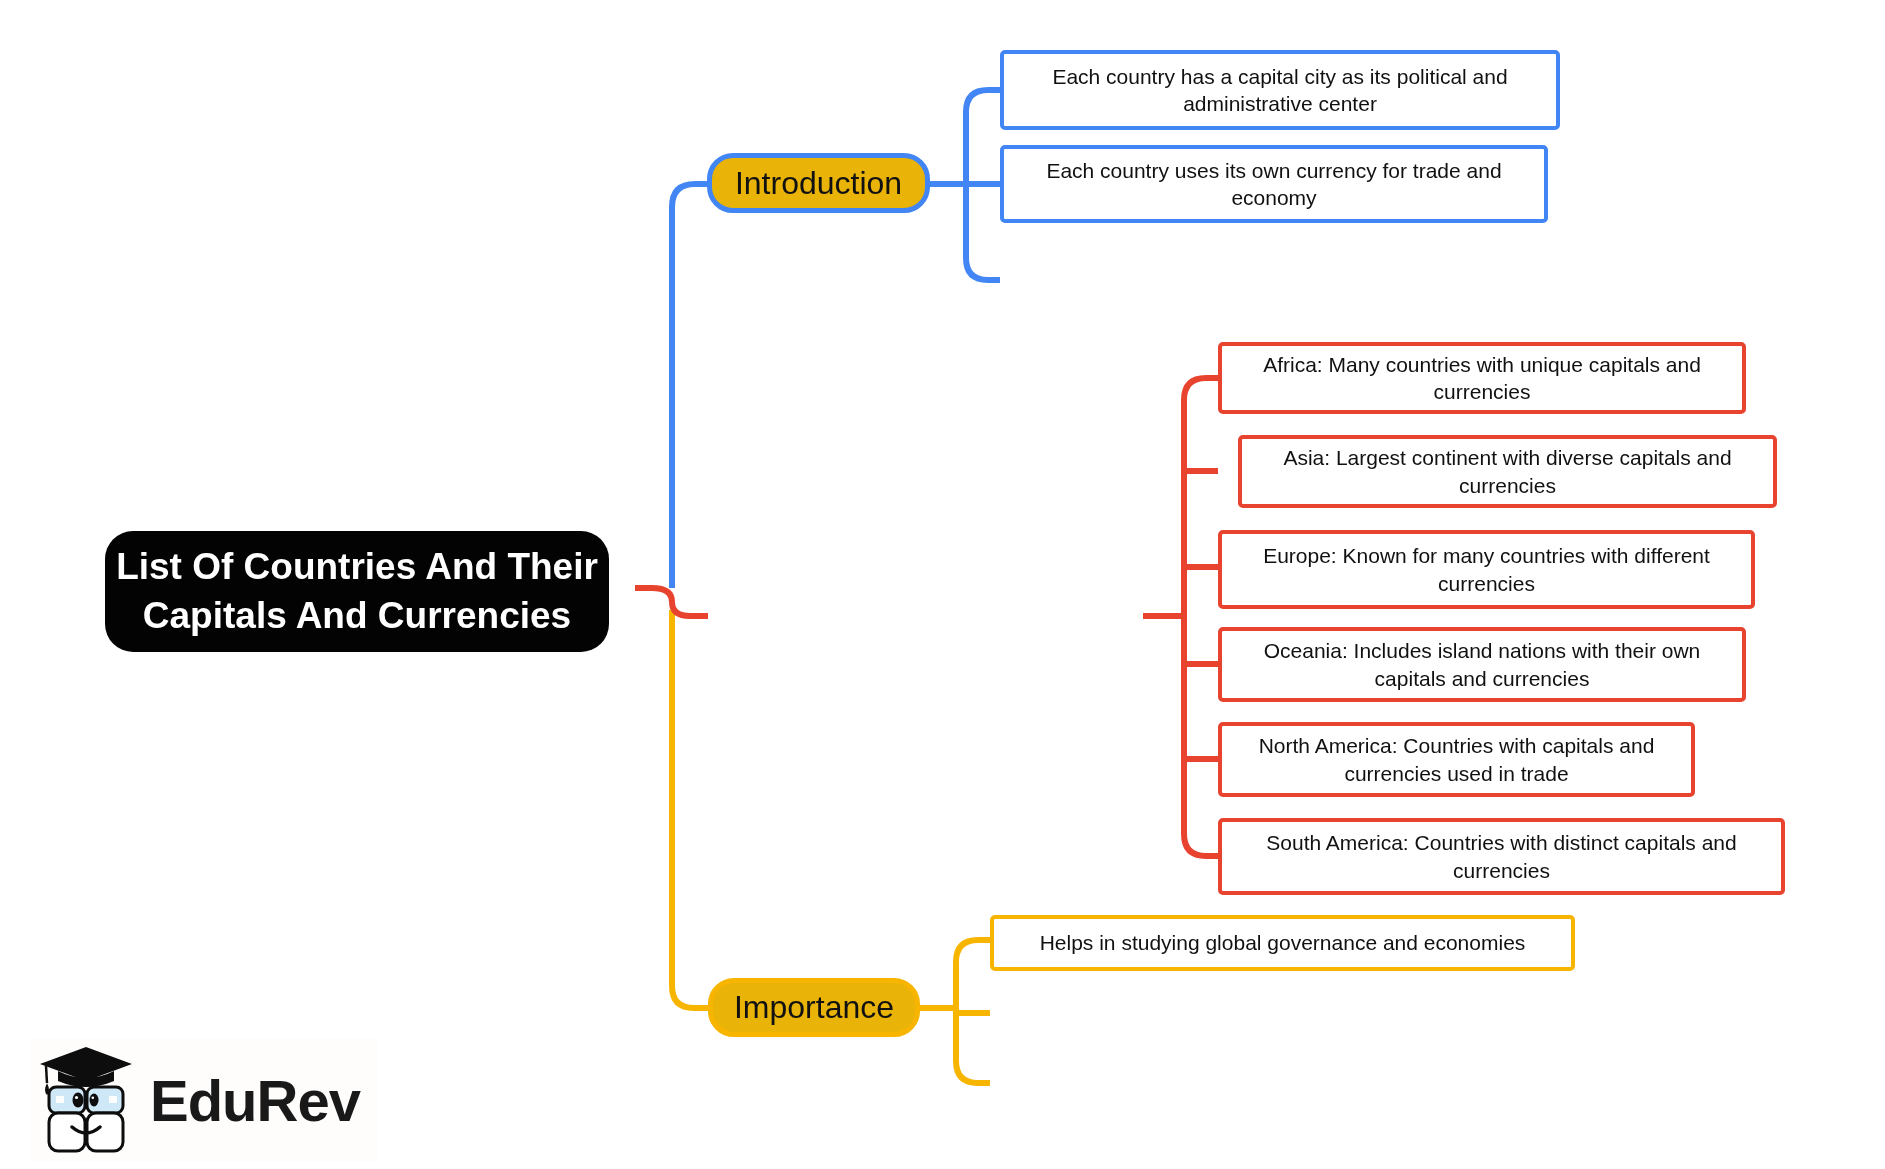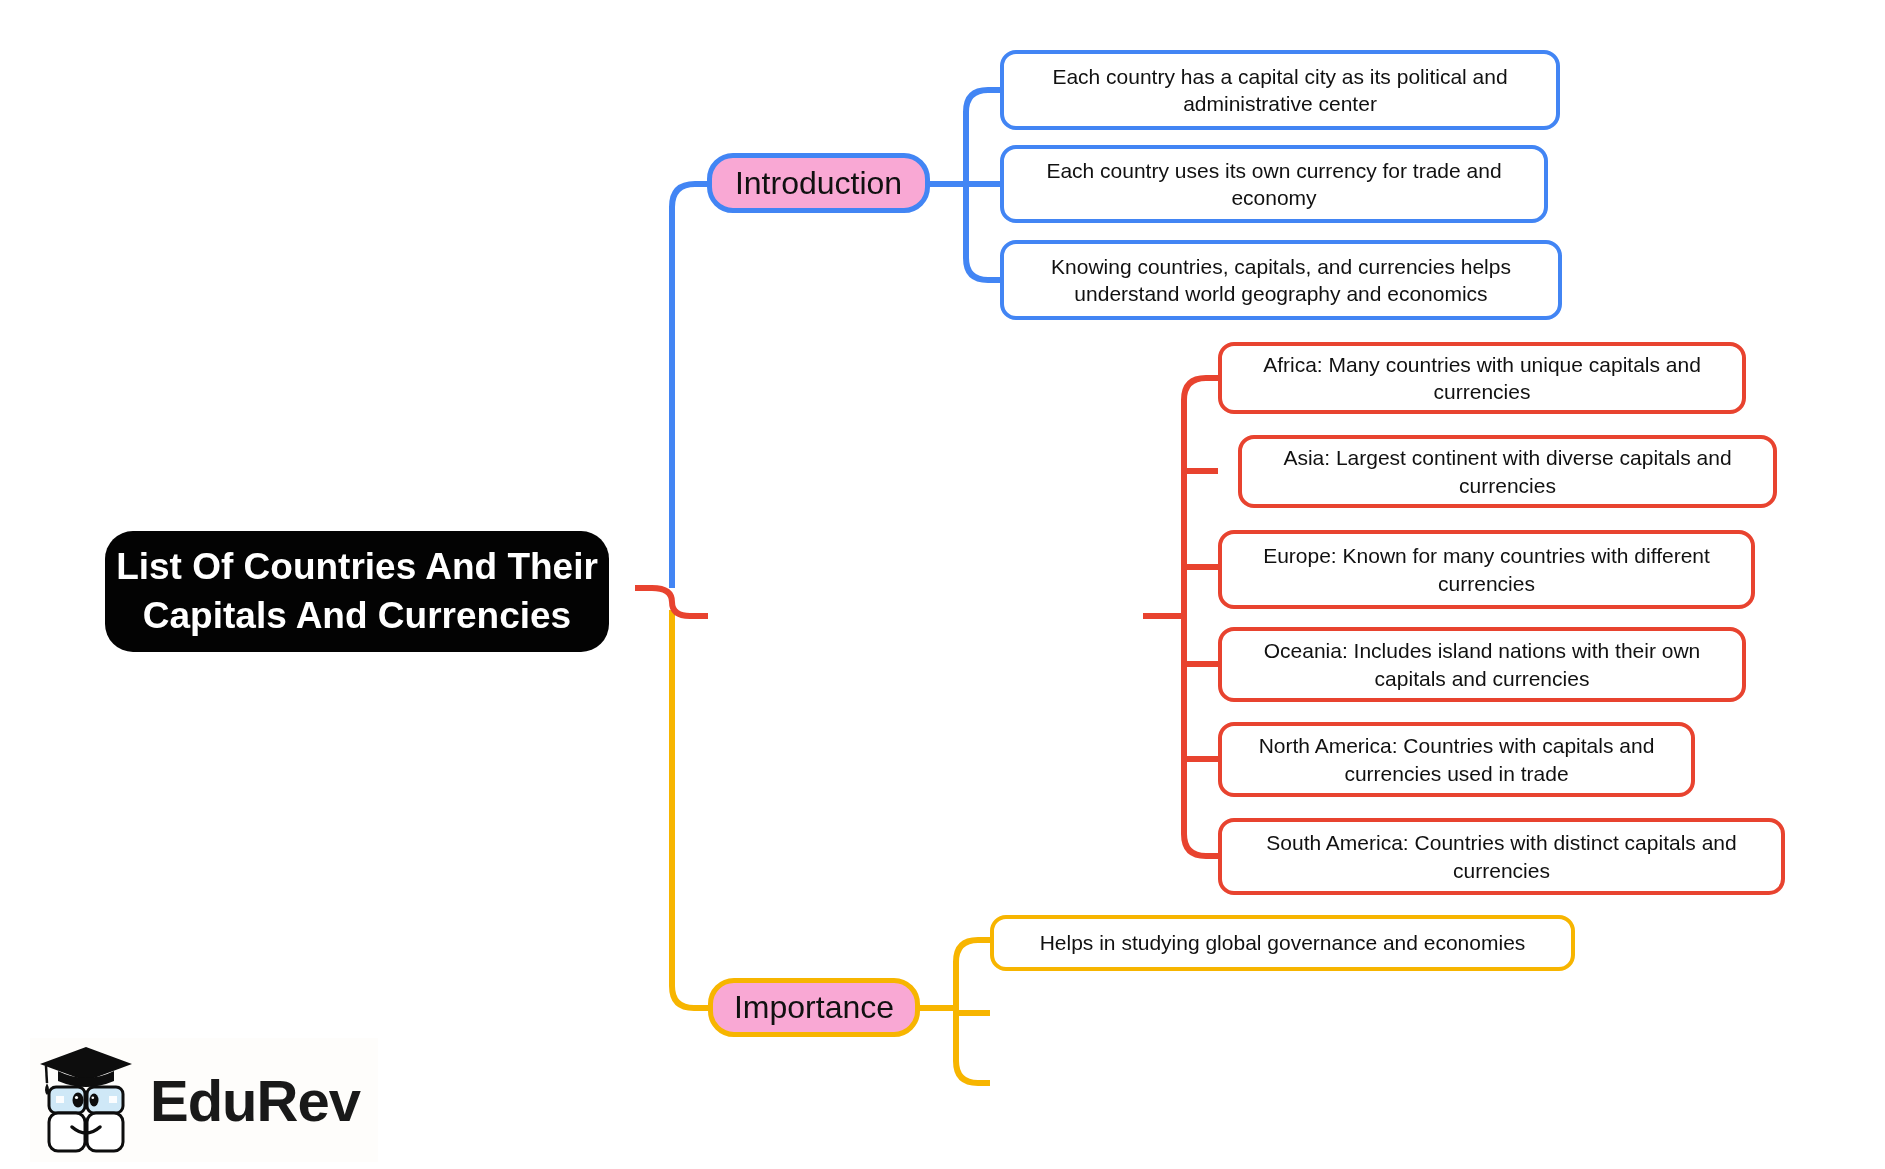--- a/index.html
+++ b/index.html
@@ -9,22 +9,22 @@
   .connectors path{fill:none;stroke-width:6;}
   .stroke-blue{stroke:#4285F4;}
   .stroke-red{stroke:#E8432F;}
   .stroke-yellow{stroke:#F7B500;}
 
   .node{position:absolute;display:flex;align-items:center;justify-content:center;
         text-align:center;background:#ffffff;box-sizing:border-box;color:#111;}
   .root-node{background:#030303;color:#ffffff;font-weight:bold;font-size:37px;
              line-height:1.32;border-radius:28px;padding:0 10px;}
   .root-node .line{white-space:nowrap;}
-  .branch-node{border:5px solid;border-radius:26px;font-size:32px;padding:0 14px;background:#f9a8d4;}
-  .leaf-node{border:4px solid;border-radius:16px;font-size:21px;line-height:1.3;
+  .branch-node{border:5px solid;border-radius:26px;font-size:32px;padding:0 14px;background:#eab308;}
+  .leaf-node{border:4px solid;border-radius:5px;font-size:21px;line-height:1.3;
              padding:4px 14px;background:#fff;}
   .bd-blue{border-color:#4285F4;}
   .bd-red{border-color:#E8432F;}
   .bd-yellow{border-color:#F7B500;}
 
   .logo{position:absolute;left:30px;top:1038px;display:flex;align-items:center;gap:14px;
         background:#fefdfb;padding:6px 18px 6px 6px;}
   .logo-text{font-size:58px;font-weight:bold;color:#191919;letter-spacing:-1px;}
 </style>
 </head>
@@ -54,21 +54,20 @@
   </svg>
 
   <div class="node root-node" style="left:105px;top:531px;width:504px;height:121px;flex-direction:column;">
     <div class="line">List Of Countries And Their</div>
     <div class="line">Capitals And Currencies</div>
   </div>
 
   <div class="node branch-node bd-blue" style="left:707px;top:153px;width:223px;height:60px;">Introduction</div>
   <div class="node leaf-node bd-blue" style="left:1000px;top:50px;width:560px;height:80px;">Each country has a capital city as its political and administrative center</div>
   <div class="node leaf-node bd-blue" style="left:1000px;top:145px;width:548px;height:78px;">Each country uses its own currency for trade and economy</div>
-  <div class="node leaf-node bd-blue" style="left:1000px;top:240px;width:562px;height:80px;">Knowing countries, capitals, and currencies helps understand world geography and economics</div>
 
   <div class="node leaf-node bd-red" style="left:1218px;top:342px;width:528px;height:72px;">Africa: Many countries with unique capitals and currencies</div>
   <div class="node leaf-node bd-red" style="left:1218px;top:435px;width:539px;height:73px;margin-left:20px;">Asia: Largest continent with diverse capitals and currencies</div>
   <div class="node leaf-node bd-red" style="left:1218px;top:530px;width:537px;height:79px;">Europe: Known for many countries with different currencies</div>
   <div class="node leaf-node bd-red" style="left:1218px;top:627px;width:528px;height:75px;">Oceania: Includes island nations with their own capitals and currencies</div>
   <div class="node leaf-node bd-red" style="left:1218px;top:722px;width:477px;height:75px;">North America: Countries with capitals and currencies used in trade</div>
   <div class="node leaf-node bd-red" style="left:1218px;top:818px;width:567px;height:77px;">South America: Countries with distinct capitals and currencies</div>
 
   <div class="node branch-node bd-yellow" style="left:708px;top:978px;width:212px;height:59px;">Importance</div>
   <div class="node leaf-node bd-yellow" style="left:990px;top:915px;width:585px;height:56px;">Helps in studying global governance and economies</div>

